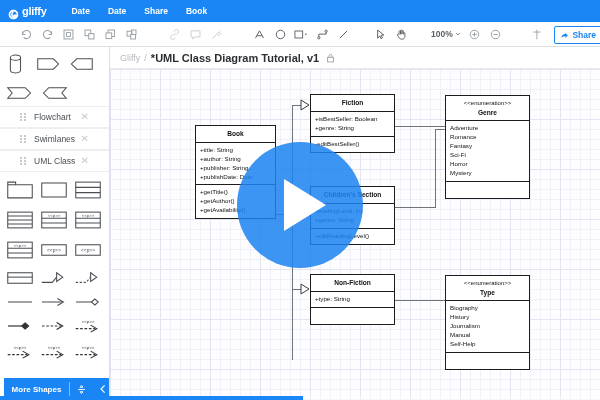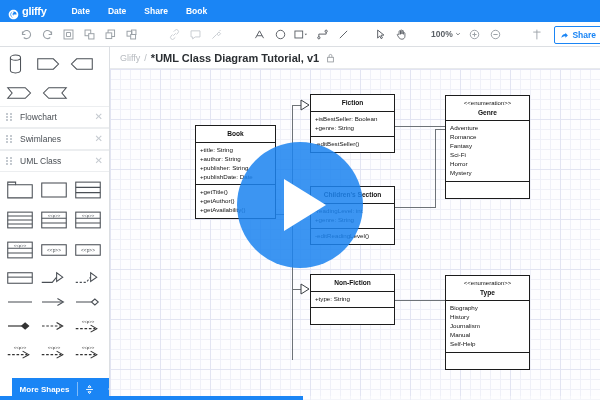--- a/index.html
+++ b/index.html
@@ -62,31 +62,31 @@
     background: #fff; border-right: 1px solid #dcdfe3; overflow: hidden;
   }
   .palette-row {
     display: flex; align-items: center; justify-content: flex-start;
     gap: 6px; padding: 5px 6px;
   }
   .shape-cell { cursor: pointer; display: flex; align-items: center; justify-content: center; }
   .sb-section {
     height: 22px; display: flex; align-items: center;
     border-top: 1px solid #eceef0; border-bottom: 1px solid #eceef0;
-    padding: 0 6px; cursor: pointer; background: #fff;
+    padding: 0 20px; cursor: pointer; background: #fff;
   }
   .sb-grip {
     width: 7px; height: 9px; display: grid;
     grid-template-columns: 1fr 1fr; gap: 1px; margin-right: 7px;
   }
   .sb-grip i { width: 2px; height: 2px; background: #c5cad0; display: block; }
   .sb-label { font-size: 8.5px; color: #4a4f55; flex: 1; }
   .sb-x { color: #c5cad0; font-size: 10px; line-height: 1; cursor: pointer; }
   .more-shapes {
-    position: absolute; left: 12px; bottom: 0; width: 110px; height: 22px;
+    position: absolute; left: 4px; bottom: 0; width: 110px; height: 22px;
     background: #1a85f5; display: flex; align-items: center;
   }
   .ms-label {
     flex: 1; color: #fff; font-size: 8px; font-weight: bold;
     text-align: center; cursor: pointer;
   }
   .ms-div { width: 1px; height: 14px; background: rgba(255,255,255,0.45); }
   .ms-ico {
     width: 22px; display: flex; align-items: center; justify-content: center;
     color: #fff; cursor: pointer;

